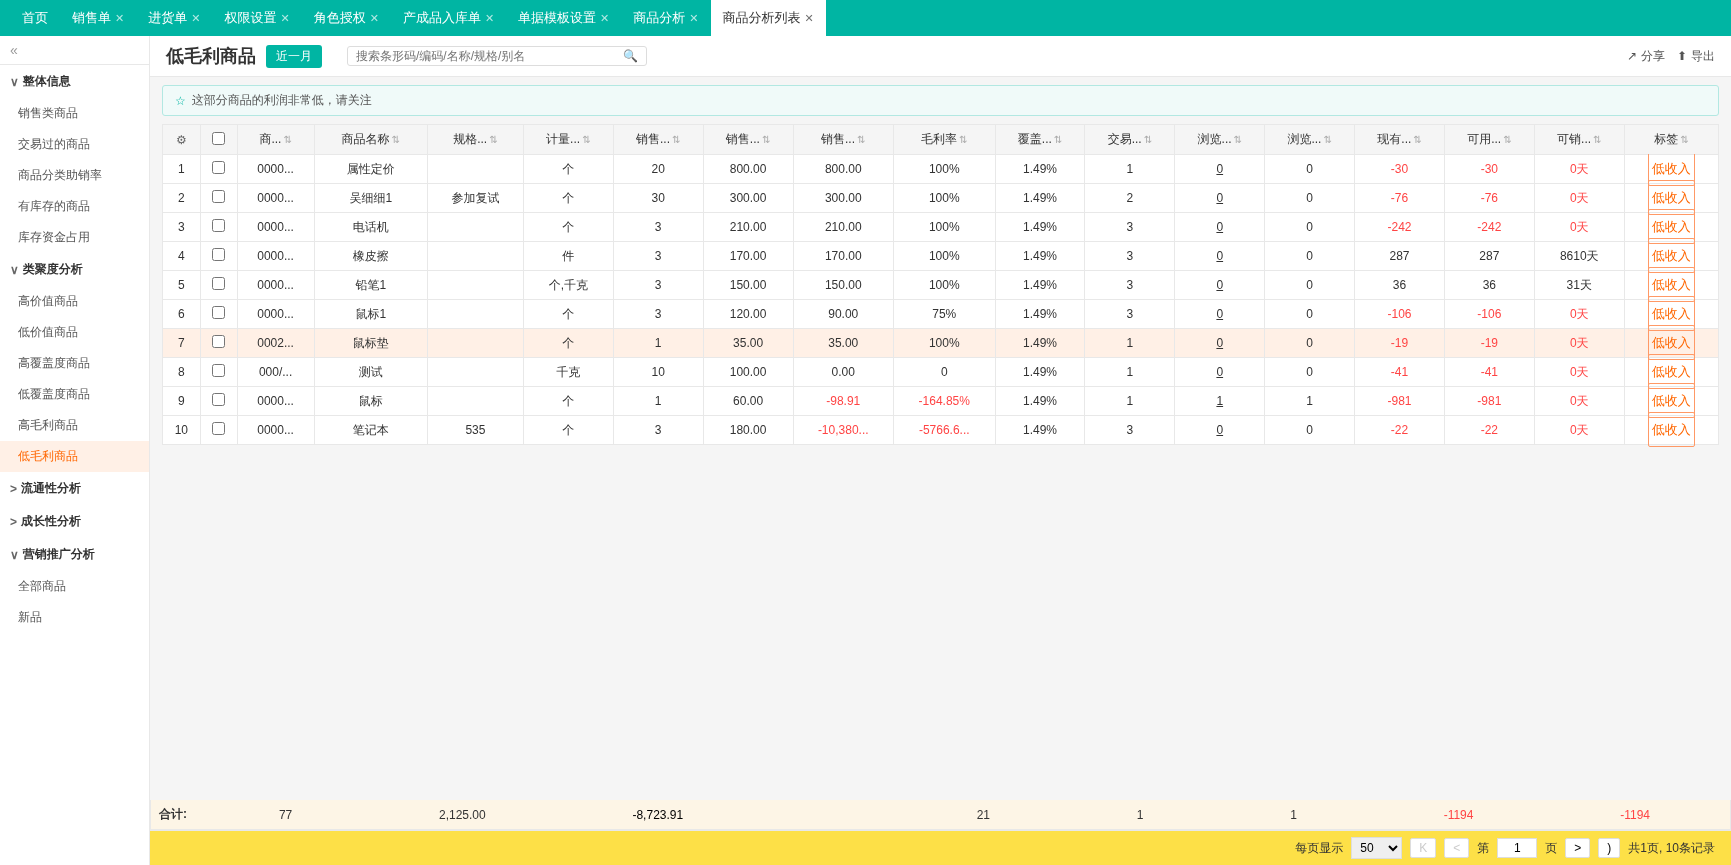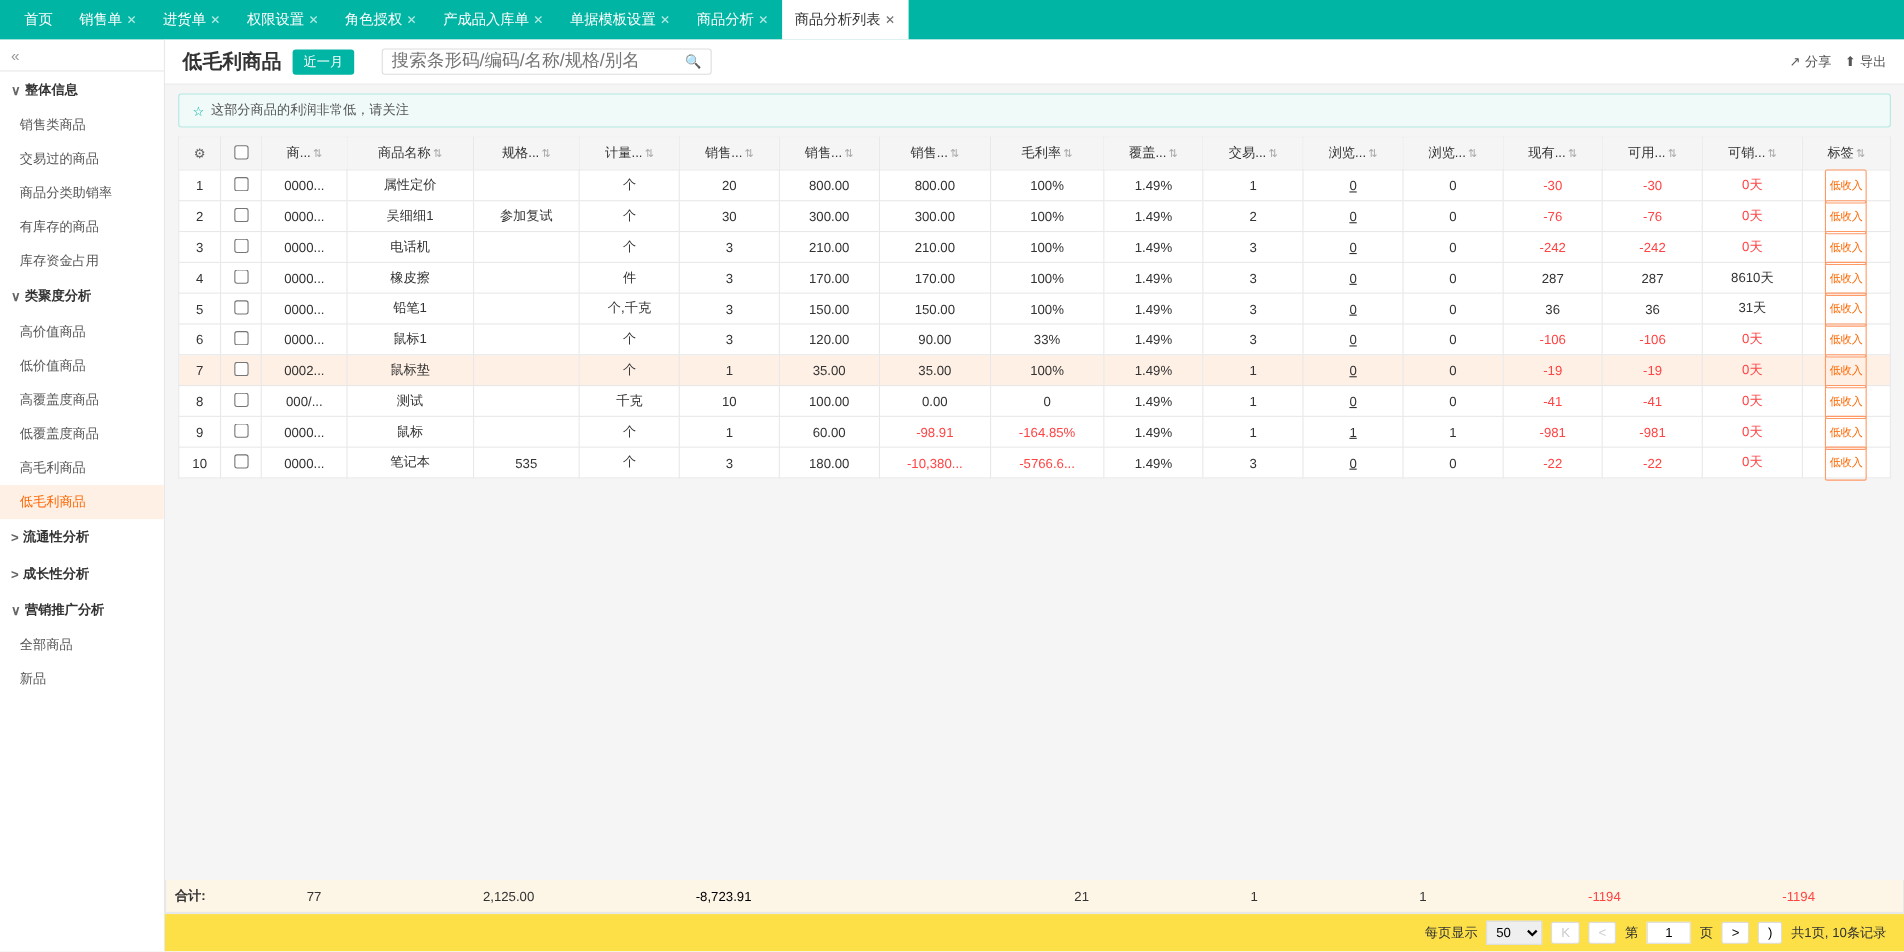--- a/index.html
+++ b/index.html
@@ -97,21 +97,21 @@
       align-items: center;
       border: 1px solid #ddd;
       border-radius: 3px;
       padding: 2px 8px;
       flex: 1;
       max-width: 300px;
     }
     .search-box input {
       border: none;
       outline: none;
-      font-size: 16px;
+      font-size: 12px;
       width: 100%;
       color: #15803d;
     }
     .header-actions {
       margin-left: auto;
       display: flex;
       align-items: center;
       gap: 12px;
     }
     .header-action-btn {
@@ -169,21 +169,21 @@
       white-space: nowrap;
       color: #333;
     }
     tbody tr.highlighted td { background: #fff0e6; }
     tbody tr td.red-text { color: #ff4444; }
     .low-income-tag {
       color: #ff6600;
       border: 1px solid #ff9966;
       border-radius: 2px;
       padding: 9px 3px;
-      font-size: 10px;
+      font-size: 13px;
     }
     .underline { text-decoration: underline; cursor: pointer; }
 
     
     .table-footer {
       background: #fdf5e6;
       border: 1px solid #e8e8e8;
       border-top: none;
       padding: 6px 8px;
       display: flex;
@@ -429,21 +429,21 @@
             <tr>
       <td>6</td>
       <td><input type="checkbox" style=""></td>
       <td>0000...</td>
       <td>鼠标1</td>
       <td></td>
       <td>个</td>
       <td>3</td>
       <td>120.00</td>
       <td class="">90.00</td>
-      <td class="">33%</td>
+      <td class="">75%</td>
       <td>1.49%</td>
       <td>3</td>
       <td><span class="underline">0</span></td>
       <td>0</td>
       <td class="red-text">-106</td>
       <td class="red-text">-106</td>
       <td class="red-text">0天</td>
       <td><span class="low-income-tag">低收入</span></td>
     </tr>
             <tr class="highlighted">

